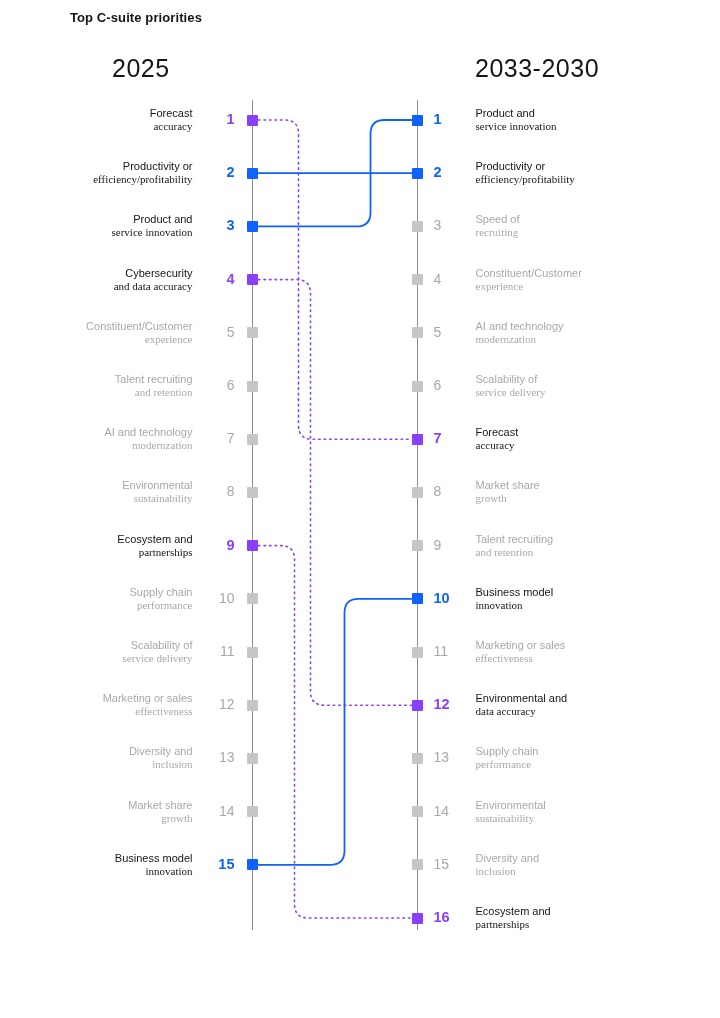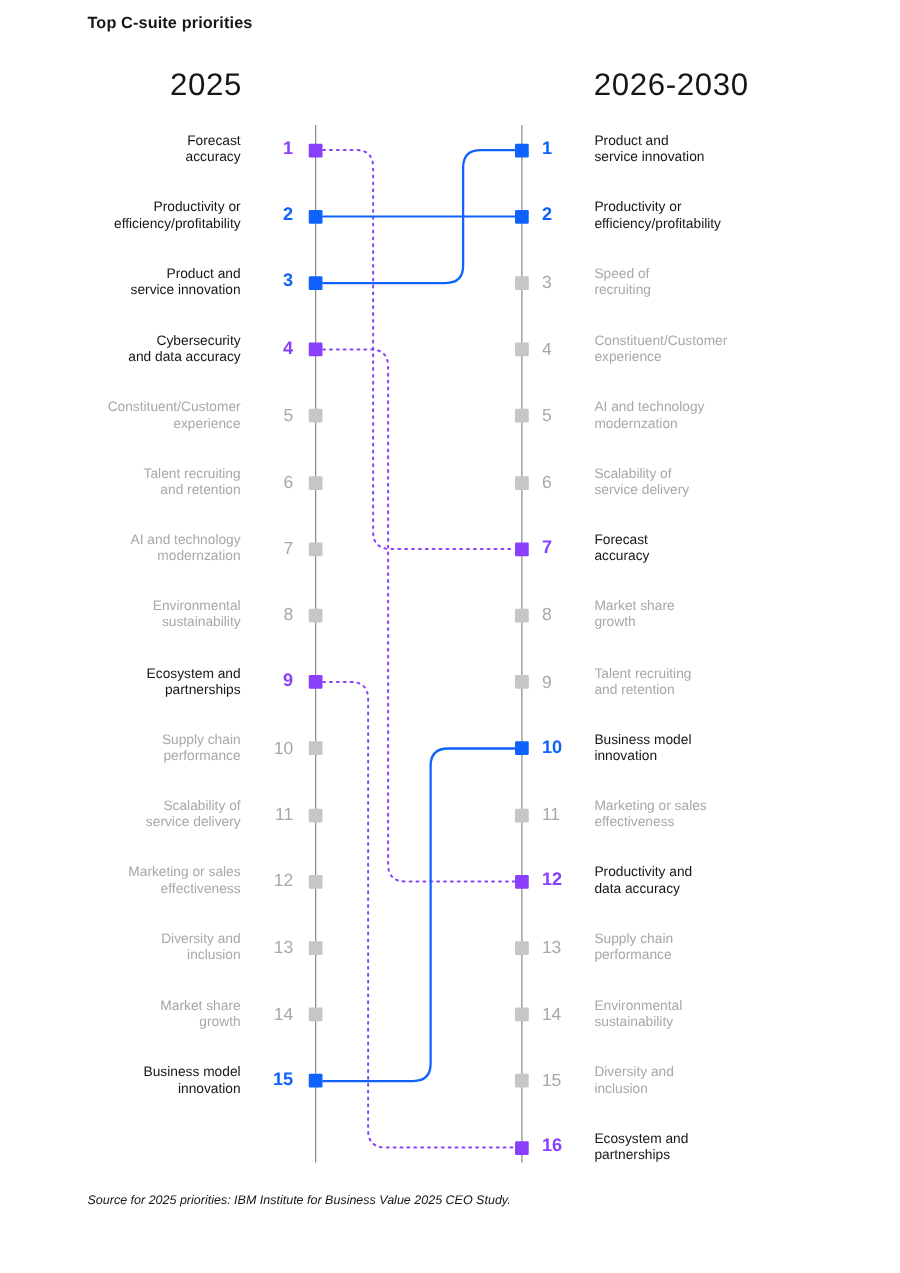--- a/index.html
+++ b/index.html
@@ -30,21 +30,21 @@
     color: #161616;
   }
   .col-header {
     position: absolute;
     font-size: 25px;
     font-weight: normal;
     color: #161616;
     letter-spacing: 0.5px;
   }
   #header-left {
-    left: 136px;
+    left: 112px;
     top: 54px;
     text-align: right;
   }
   #header-right {
     left: 475px;
     top: 54px;
   }
   .axis {
     position: absolute;
     width: 1px;
@@ -91,39 +91,40 @@
     width: 160px;
   }
   .label.left {
     text-align: right;
   }
   .label.right {
     text-align: left;
   }
   .label .l2 {
     display: block;
+    font-family: Liberation Serif, serif;
   }
   #source {
     position: absolute;
     left: 70px;
     top: 955px;
     font-size: 10px;
     font-style: italic;
     color: #161616;
   }
 </style>
 </head>
 <body>
 
 <div id="chart-root">
 
   <div id="title">Top C-suite priorities</div>
 
   <div class="col-header" id="header-left">2025</div>
-  <div class="col-header" id="header-right">2026-2030</div>
+  <div class="col-header" id="header-right">2033-2030</div>
 
   <div class="axis" id="axis-left"></div>
   <div class="axis" id="axis-right"></div>
 
   <svg id="links">
       <path d="M 258.5 120 L 284.5 120 Q 298.5 120 298.5 134 L 298.5 425.20000000000005 Q 298.5 439.20000000000005 312.5 439.20000000000005 L 411.5 439.20000000000005" fill="none" stroke="#8a3ffc" stroke-width="1.6" stroke-dasharray="1.5 4" stroke-linecap="round"></path>
       <path d="M 258.5 173.2 L 411.5 173.2" fill="none" stroke="#0f62fe" stroke-width="1.8" stroke-linecap="round"></path>
       <path d="M 258.5 226.4 L 356.5 226.4 Q 370.5 226.4 370.5 212.4 L 370.5 134 Q 370.5 120 384.5 120 L 411.5 120" fill="none" stroke="#0f62fe" stroke-width="1.8" stroke-linecap="round"></path>
       <path d="M 258.5 279.6 L 296.5 279.6 Q 310.5 279.6 310.5 293.6 L 310.5 691.2 Q 310.5 705.2 324.5 705.2 L 411.5 705.2" fill="none" stroke="#8a3ffc" stroke-width="1.6" stroke-dasharray="1.5 4" stroke-linecap="round"></path>
       <path d="M 258.5 545.6 L 280.5 545.6 Q 294.5 545.6 294.5 559.6 L 294.5 904 Q 294.5 918 308.5 918 L 411.5 918" fill="none" stroke="#8a3ffc" stroke-width="1.6" stroke-dasharray="1.5 4" stroke-linecap="round"></path>
@@ -206,29 +207,28 @@
       <div class="rank" style="top: 536.6px; color: rgb(168, 168, 168); left: 433.5px; text-align: left;">9</div>
       <div class="label right" style="top: 532.6px; color: rgb(168, 168, 168); left: 475.5px;"><span class="l1">Talent recruiting</span><span class="l2">and retention</span></div>
       <div class="node" style="left: 412px; top: 593.3px; background: rgb(15, 98, 254);"></div>
       <div class="rank bold" style="top: 589.8px; color: rgb(15, 98, 254); left: 433.5px; text-align: left;">10</div>
       <div class="label right" style="top: 585.8px; color: rgb(22, 22, 22); left: 475.5px;"><span class="l1">Business model</span><span class="l2">innovation</span></div>
       <div class="node" style="left: 412px; top: 646.5px; background: rgb(198, 198, 198);"></div>
       <div class="rank" style="top: 643px; color: rgb(168, 168, 168); left: 433.5px; text-align: left;">11</div>
       <div class="label right" style="top: 639px; color: rgb(168, 168, 168); left: 475.5px;"><span class="l1">Marketing or sales</span><span class="l2">effectiveness</span></div>
       <div class="node" style="left: 412px; top: 699.7px; background: rgb(138, 63, 252);"></div>
       <div class="rank bold" style="top: 696.2px; color: rgb(138, 63, 252); left: 433.5px; text-align: left;">12</div>
-      <div class="label right" style="top: 692.2px; color: rgb(22, 22, 22); left: 475.5px;"><span class="l1">Productivity and</span><span class="l2">data accuracy</span></div>
+      <div class="label right" style="top: 692.2px; color: rgb(22, 22, 22); left: 475.5px;"><span class="l1">Environmental and</span><span class="l2">data accuracy</span></div>
       <div class="node" style="left: 412px; top: 752.9px; background: rgb(198, 198, 198);"></div>
       <div class="rank" style="top: 749.4px; color: rgb(168, 168, 168); left: 433.5px; text-align: left;">13</div>
       <div class="label right" style="top: 745.4px; color: rgb(168, 168, 168); left: 475.5px;"><span class="l1">Supply chain</span><span class="l2">performance</span></div>
       <div class="node" style="left: 412px; top: 806.1px; background: rgb(198, 198, 198);"></div>
       <div class="rank" style="top: 802.6px; color: rgb(168, 168, 168); left: 433.5px; text-align: left;">14</div>
       <div class="label right" style="top: 798.6px; color: rgb(168, 168, 168); left: 475.5px;"><span class="l1">Environmental</span><span class="l2">sustainability</span></div>
       <div class="node" style="left: 412px; top: 859.3px; background: rgb(198, 198, 198);"></div>
       <div class="rank" style="top: 855.8px; color: rgb(168, 168, 168); left: 433.5px; text-align: left;">15</div>
       <div class="label right" style="top: 851.8px; color: rgb(168, 168, 168); left: 475.5px;"><span class="l1">Diversity and</span><span class="l2">inclusion</span></div>
       <div class="node" style="left: 412px; top: 912.5px; background: rgb(138, 63, 252);"></div>
       <div class="rank bold" style="top: 909px; color: rgb(138, 63, 252); left: 433.5px; text-align: left;">16</div>
       <div class="label right" style="top: 905px; color: rgb(22, 22, 22); left: 475.5px;"><span class="l1">Ecosystem and</span><span class="l2">partnerships</span></div>
     </div>
 
-  <div id="source">Source for 2025 priorities: IBM Institute for Business Value 2025 CEO Study.</div>
 </div>
 
 </body></html>

